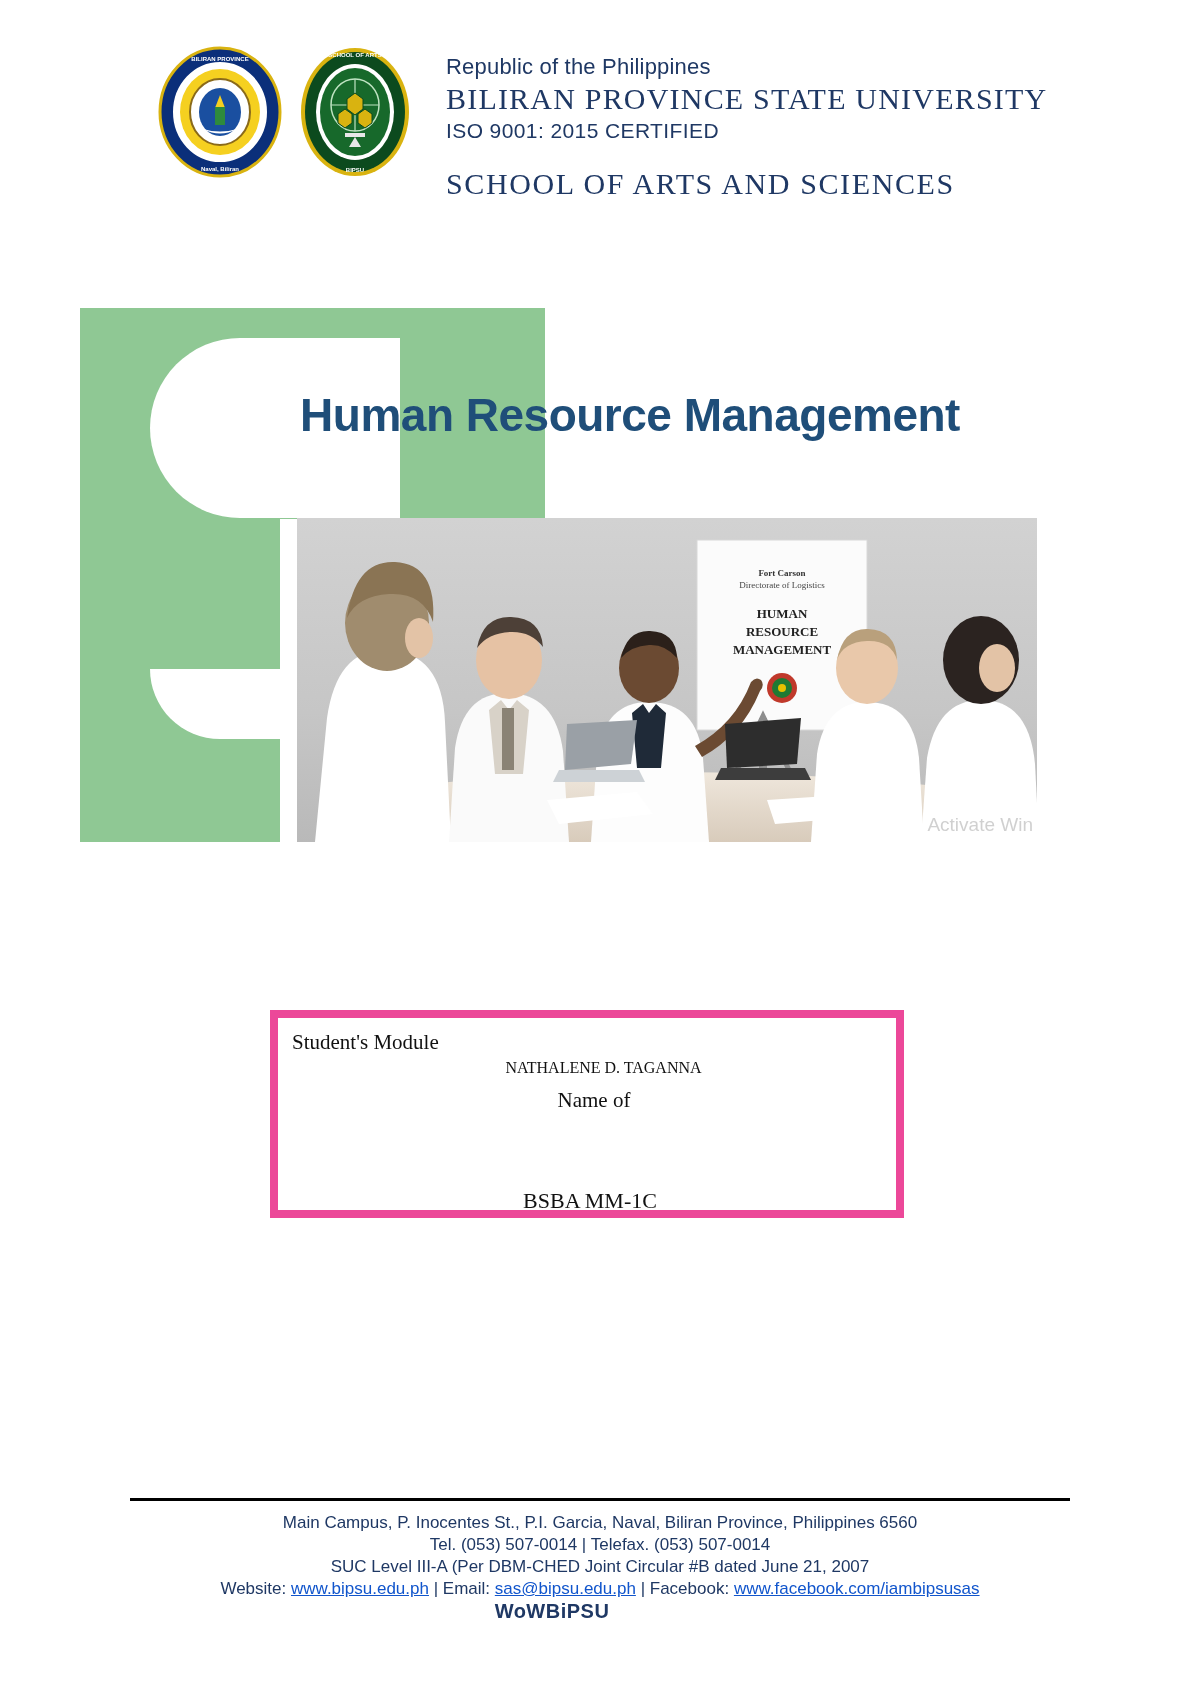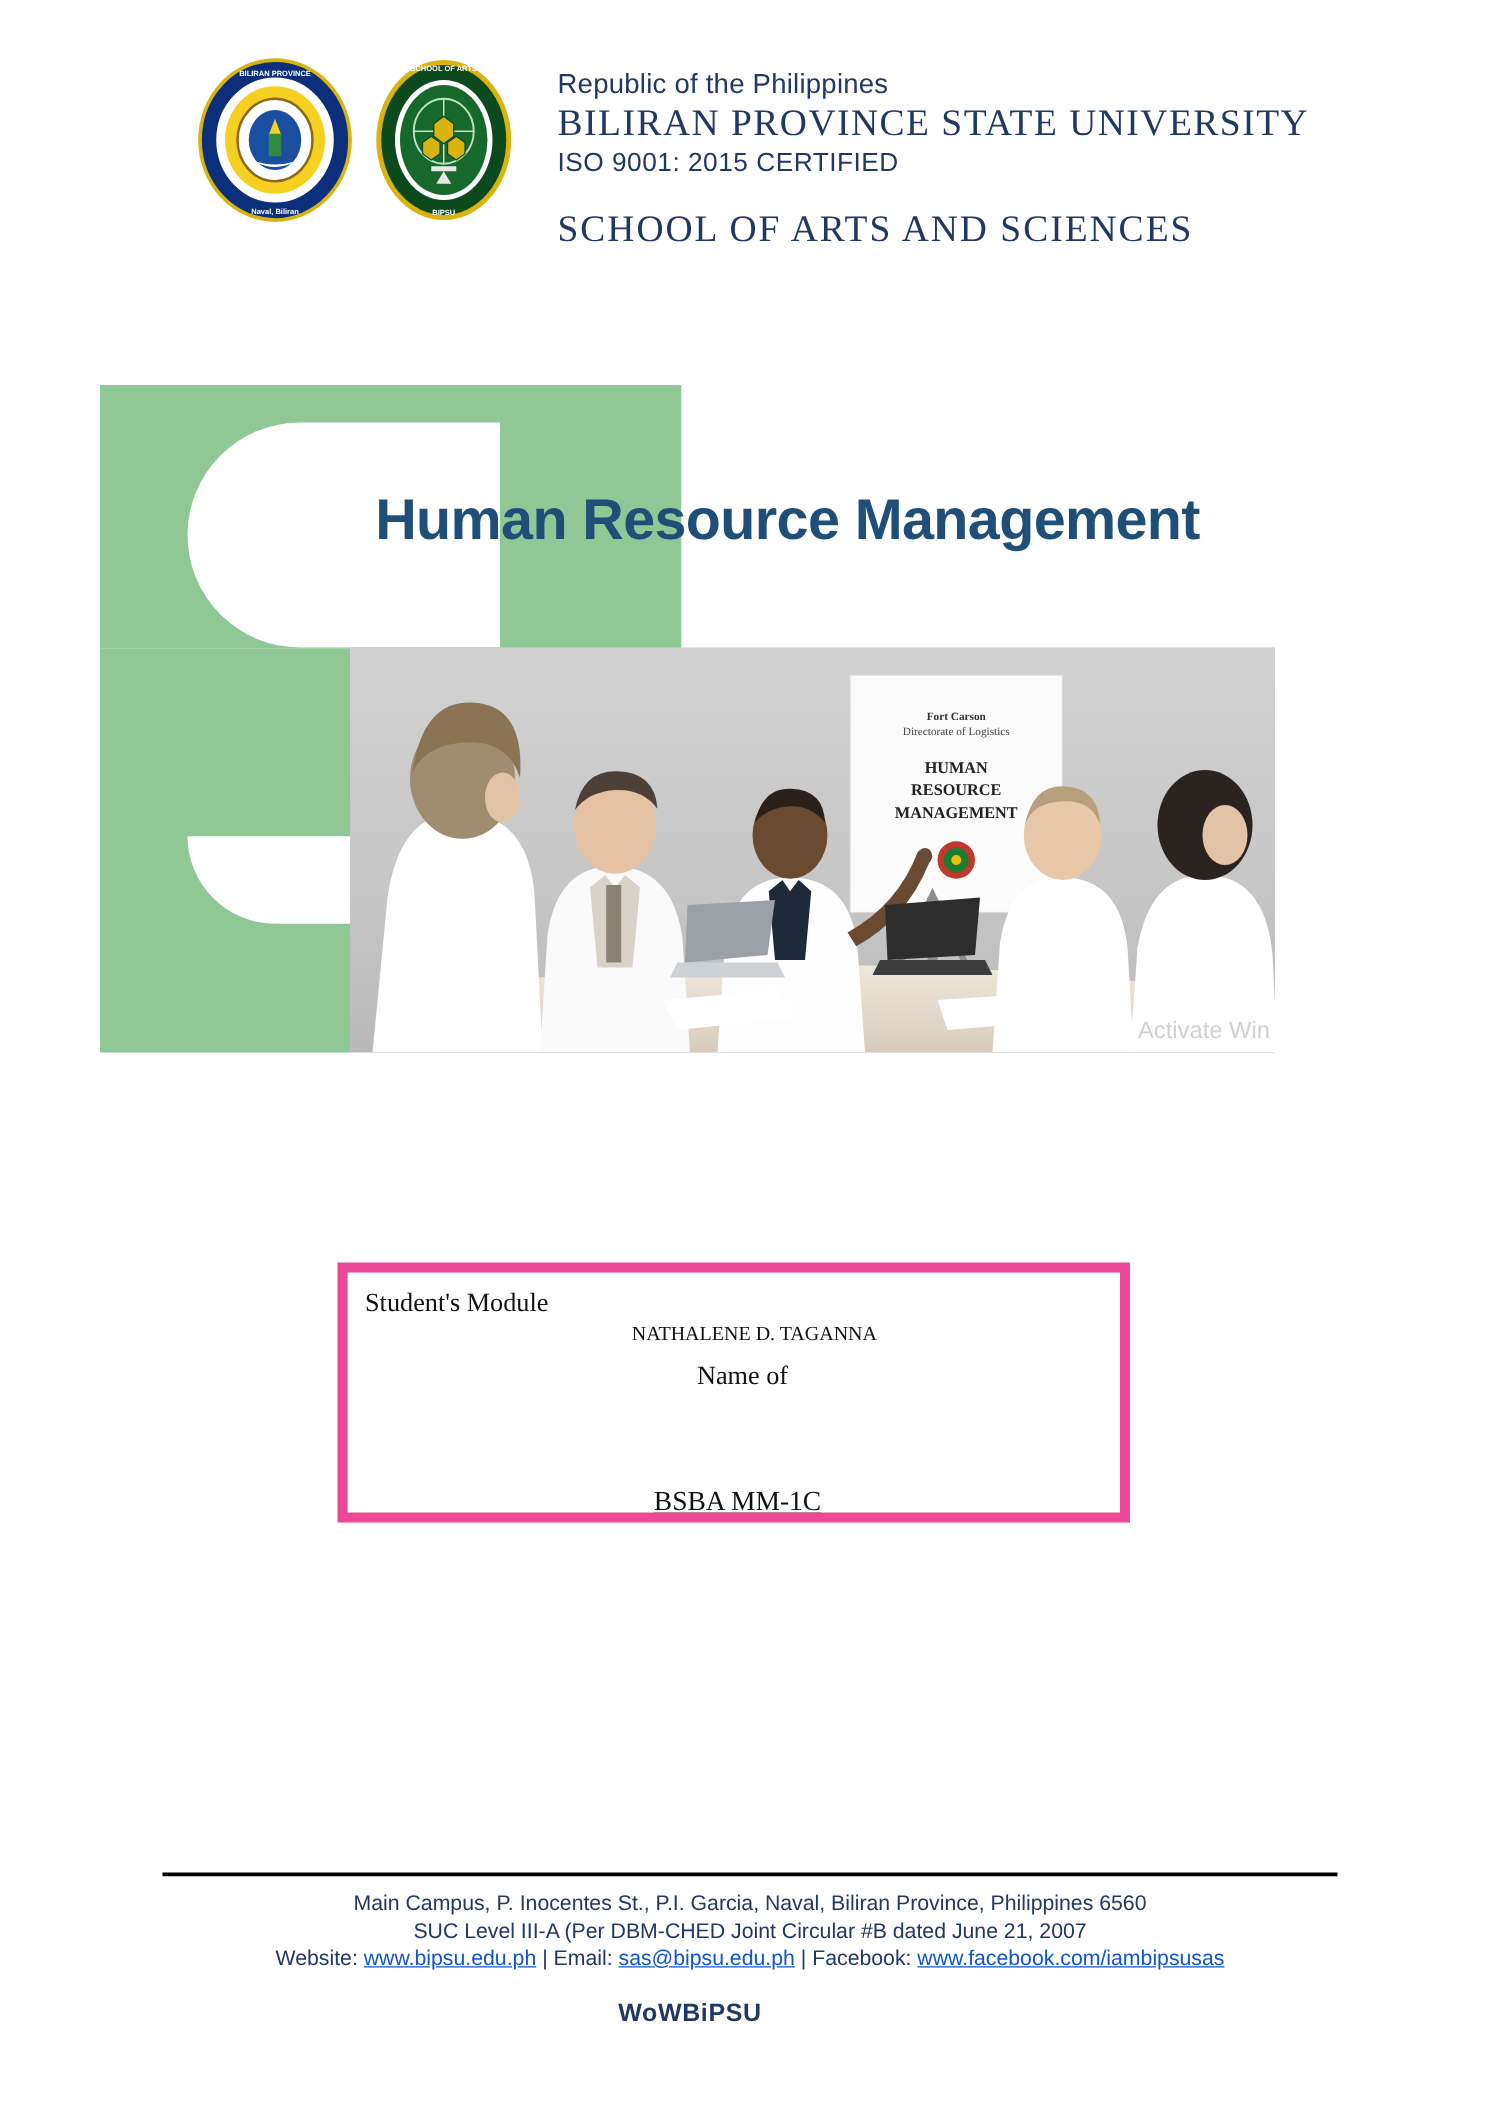--- a/index.html
+++ b/index.html
@@ -118,21 +118,21 @@
     font-weight: bold;
     font-size: 46px;
     color: #1F4E79;
     letter-spacing: -0.5px;
     text-align: center;
   }
 
   
   .photo {
     position: absolute;
-    left: 280px; top: 518px;
+    left: 297px; top: 518px;
     width: 740px;
     height: 324px;
     overflow: hidden;
     background: #c9c9c9;
   }
   .photo svg { display: block; }
   .photo-watermark {
     position: absolute;
     right: 4px; bottom: 6px;
     font-family: "Liberation Sans", sans-serif;
@@ -388,20 +388,21 @@
   <div class="mb-name">NATHALENE D. TAGANNA</div>
   <div class="mb-nameof">Name of</div>
   <div class="mb-section">BSBA MM-1C</div>
   <div class="mb-yearsec">Year &amp; Section</div>
 </div>
 
 <div class="footer-rule"></div>
 
 <div class="footer">
   <div>Main Campus, P. Inocentes St., P.I. Garcia, Naval, Biliran Province, Philippines 6560</div>
+  <div>Tel. (053) 507-0014 | Telefax. (053) 507-0014</div>
   <div>SUC Level III-A (Per DBM-CHED Joint Circular #B dated June 21, 2007</div>
   <div>
     <span>Website:</span>
     <span class="flink">www.bipsu.edu.ph</span>
     <span>| Email:</span>
     <span class="flink">sas@bipsu.edu.ph</span>
     <span>| Facebook:</span>
     <span class="flink">www.facebook.com/iambipsusas</span>
   </div>
 </div>

